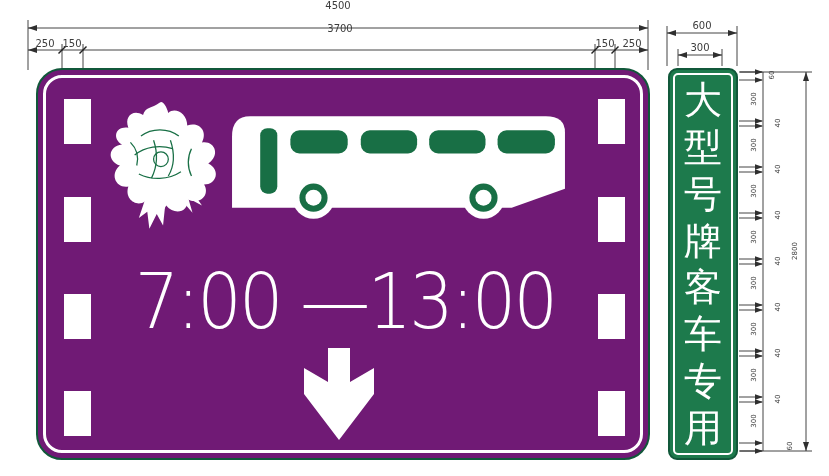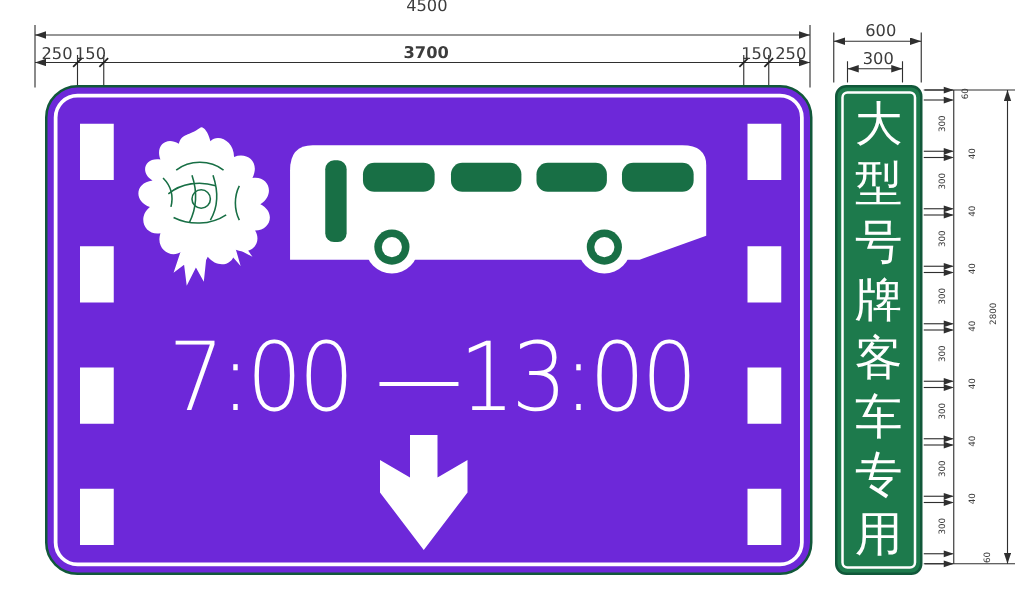--- a/index.html
+++ b/index.html
@@ -2,21 +2,21 @@
 <html><head>
 <meta charset="utf-8">
 <style>
   html,body{margin:0;padding:0;background:#ffffff;font-family:"DejaVu Sans",sans-serif;}
   .canvas{position:relative;width:829px;height:476px;background:#fff;overflow:hidden;}
   svg{display:block;}
   .dims-svg{position:absolute;left:0;top:0;pointer-events:none;}
 
   
   .main-sign{position:absolute;left:36px;top:68px;width:614px;height:392px;
-    background:#6d28d9;border:2px solid #11583a;border-radius:26px;box-sizing:border-box;}
+    background:#701a75;border:2px solid #11583a;border-radius:26px;box-sizing:border-box;}
   .main-inner{position:absolute;left:5px;top:5px;right:5px;bottom:5px;
     border:3px solid #ffffff;border-radius:19px;}
   .side-sign{position:absolute;left:668px;top:68px;width:70px;height:392px;
     background:#1d7a4c;border:2px solid #11583a;border-radius:9px;box-sizing:border-box;}
   .side-inner{position:absolute;left:3px;top:3px;right:3px;bottom:3px;
     border:2px solid #ffffff;border-radius:5px;}
 
   
   .dash{position:absolute;width:27px;height:45px;background:#ffffff;}
   .dash.l{left:26px;} .dash.r{left:560px;}
@@ -33,21 +33,21 @@
     line-height:102px;text-align:center;transform:scaleX(.92);transform-origin:center;
     white-space:nowrap;}
 
   
   .chars{position:absolute;left:6px;top:9px;right:6px;bottom:9px;
     display:flex;flex-direction:column;justify-content:space-between;}
   .chars span{display:block;color:#ffffff;font-size:38px;line-height:42px;
     text-align:center;font-weight:500;font-family:"Liberation Sans",sans-serif;}
 
   
-  .dim{position:absolute;font-size:13px;color:#3c3c3c;text-align:right;
+  .dim{position:absolute;font-size:10px;color:#3c3c3c;text-align:center;
     font-family:"DejaVu Sans",sans-serif;line-height:9px;}
   .vdim{position:absolute;font-size:7px;color:#3c3c3c;width:20px;text-align:center;
     transform:rotate(-90deg);transform-origin:center;line-height:8px;}
 </style>
 </head>
 <body>
 
 <div class="canvas">
 
   <svg class="dims-svg" width="829" height="476">
@@ -173,21 +173,21 @@
       <span>号</span>
       <span>牌</span>
       <span>客</span>
       <span>车</span>
       <span>专</span>
       <span>用</span>
     </div>
   </div>
 
   <span class="dim" style="left:318px;top:1px;width:40px;">4500</span>
-  <span class="dim" style="left:321px;top:38px;width:38px;font-weight:bold;">3700</span>
+  <span class="dim" style="left:321px;top:24px;width:38px;">3700</span>
   <span class="dim" style="left:32px;top:39px;width:26px;">250</span>
   <span class="dim" style="left:60px;top:39px;width:24px;">150</span>
   <span class="dim" style="left:593px;top:39px;width:24px;">150</span>
   <span class="dim" style="left:619px;top:39px;width:26px;">250</span>
   <span class="dim" style="left:687px;top:21px;width:30px;">600</span>
   <span class="dim" style="left:685px;top:43px;width:30px;">300</span>
 
   <span class="vdim" style="left:744px;top:95px;">300</span>
   <span class="vdim" style="left:744px;top:141px;">300</span>
   <span class="vdim" style="left:744px;top:187px;">300</span>

